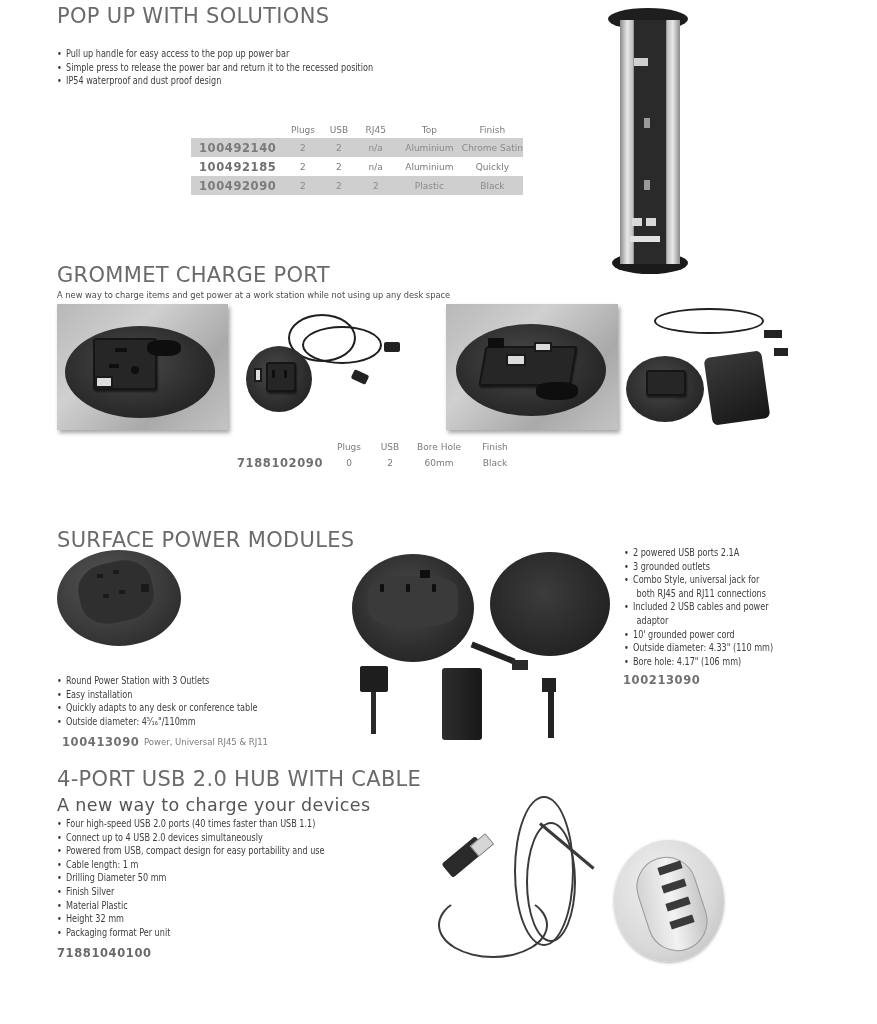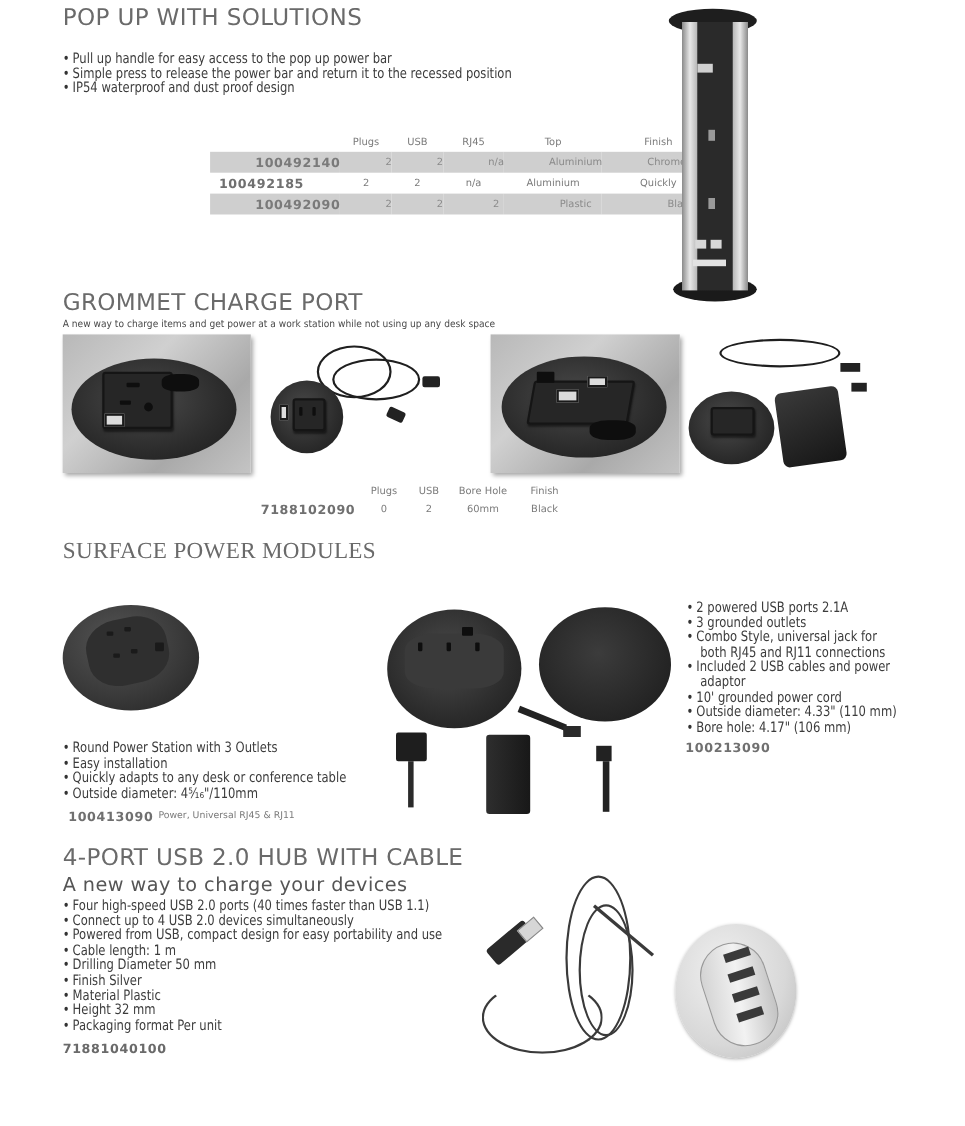--- a/index.html
+++ b/index.html
@@ -1,35 +1,35 @@
 <!DOCTYPE html>
 <html><head>
 <meta charset="utf-8">
 <style>
   * { box-sizing: border-box; margin: 0; padding: 0; }
   html, body { width: 877px; height: 1024px; background: #ffffff; overflow: hidden; }
   body { position: relative; font-family: "DejaVu Sans", sans-serif; color: #3a3a3a; }
   .abs { position: absolute; }
   .h1 { font-family: "DejaVu Sans", sans-serif; font-weight: 400; color: #6a6a6a; font-size: 21px; letter-spacing: 0.3px; white-space: nowrap; transform-origin: left top; }
-  .bullets { list-style: none; font-family: "DejaVu Sans Condensed", "DejaVu Sans", sans-serif; font-size: 13px; line-height: 13.6px; color: #3c3c3c; }
+  .bullets { list-style: none; font-family: "DejaVu Sans Condensed", "DejaVu Sans", sans-serif; font-size: 10px; line-height: 13.6px; color: #3c3c3c; }
   .bullets li { position: relative; padding-left: 10px; white-space: nowrap; transform: scaleX(0.9); transform-origin: left center; }
   .bullets li::before { content: "\2022"; position: absolute; left: 0; top: 0; color: #333; }
   .bullets li.cont { padding-left: 14px; }
   .bullets li.cont::before { content: ""; }
   .subline { font-size: 9px; color: #4a4a4a; white-space: nowrap; transform: scaleX(0.92); transform-origin: left top; }
   .tagline { font-size: 17.5px; color: #555; white-space: nowrap; letter-spacing: 0.4px; }
   .sku { font-weight: bold; color: #707070; font-size: 11.5px; letter-spacing: 0.6px; white-space: nowrap; }
   .desc { font-size: 8.5px; color: #7a7a7a; white-space: nowrap; }
 
   
   table.spec { border-collapse: collapse; font-size: 9px; color: #7a7a7a; }
   table.spec th { font-weight: normal; color: #7a7a7a; height: 16px; text-align: center; }
   table.spec td { height: 19px; text-align: center; white-space: nowrap; }
   table.spec td.code { text-align: left; padding-left: 8px; font-weight: bold; font-size: 11.5px; letter-spacing: 0.6px; color: #707070; }
-  table.spec tr.shade td { background: #cfcfcf; color: #8a8a8a; padding-left: 41px; }
+  table.spec tr.shade td { background: #cfcfcf; color: #8a8a8a; }
   table.spec tr.shade td.code { color: #7a7a7a; }
 
   
   .photo { background: linear-gradient(135deg, #b8b8b8 0%, #d0d0d0 35%, #a9a9a9 70%, #c4c4c4 100%); box-shadow: 2px 3px 4px rgba(0,0,0,0.35); overflow: hidden; }
   .disc { border-radius: 50%; background: radial-gradient(ellipse at 45% 40%, #4a4a4a 0%, #2c2c2c 60%, #1b1b1b 100%); position: absolute; }
   .sq { position: absolute; background: #262626; border: 2px solid #151515; border-radius: 3px; box-shadow: 1px 2px 2px rgba(0,0,0,0.5); }
   .slot { position: absolute; background: #0e0e0e; border-radius: 1px; }
   .usb { position: absolute; background: #dcdcdc; border: 2px solid #1a1a1a; }
   .cable { position: absolute; border: 2.5px solid #1f1f1f; border-radius: 50%; }
   .cable.silver { border-color: #3a3a3a; }
@@ -163,21 +163,21 @@
   <tr>
     <td class="code" style="height:16px;">7188102090</td>
     <td style="height:16px;">0</td>
     <td style="height:16px;">2</td>
     <td style="height:16px;">60mm</td>
     <td style="height:16px;">Black</td>
   </tr>
 </tbody>
   </table>
 
-<div class="abs h1" style="left:57px; top:488px;font-family:Liberation Serif, serif;">SURFACE POWER MODULES</div>
+<div class="abs h1" style="left:57px; top:528px;">SURFACE POWER MODULES</div>
 
 <div class="abs" style="left:57px; top:544px; width:124px; height:104px;">
   <div class="disc" style="left:0; top:6px; width:124px; height:96px; background:radial-gradient(ellipse at 40% 35%,#555 0%,#3a3a3a 55%,#222 100%);"></div>
   <div class="abs" style="left:22px; top:18px; width:74px; height:60px; border-radius:40%; background:#2f2f2f; transform:rotate(-12deg);"></div>
   <div class="slot" style="left:40px; top:30px; width:6px; height:4px; background:#1a1a1a;"></div>
   <div class="slot" style="left:56px; top:26px; width:6px; height:4px; background:#1a1a1a;"></div>
   <div class="slot" style="left:46px; top:50px; width:6px; height:4px; background:#1a1a1a;"></div>
   <div class="slot" style="left:62px; top:46px; width:6px; height:4px; background:#1a1a1a;"></div>
   <div class="slot" style="left:84px; top:40px; width:8px; height:8px; background:#1a1a1a;"></div>
 </div>

